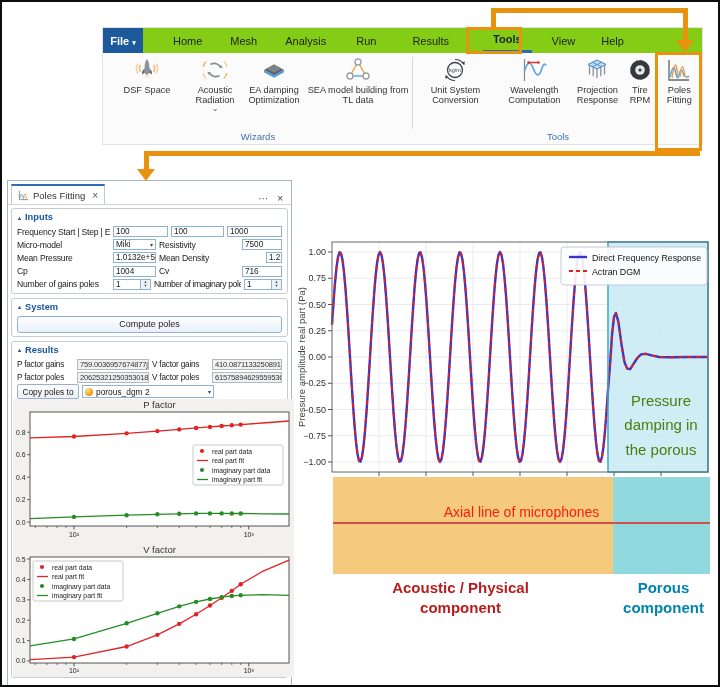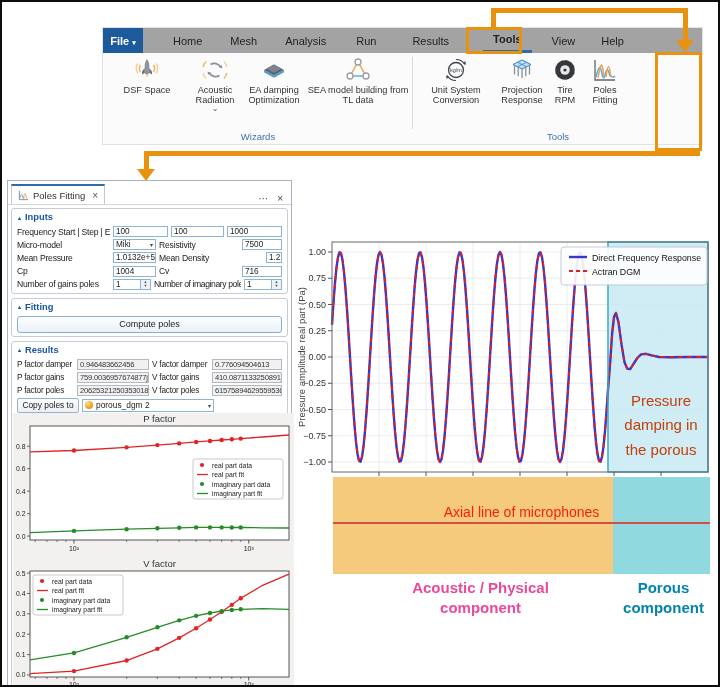--- a/index.html
+++ b/index.html
@@ -2,21 +2,21 @@
 <html><head>
 <meta charset="utf-8">
 <style>
   html,body{margin:0;padding:0;background:#fff;}
   .screen{position:relative;width:720px;height:687px;box-sizing:border-box;border:2px solid #0d0d0d;
           background:#fff;font-family:"Liberation Sans",sans-serif;overflow:hidden;}
   .abs{position:absolute;}
 
   
   .ribbon{left:100px;top:25px;width:601px;height:118px;background:#fbfbfc;border:1px solid #e3e3e3;box-sizing:border-box;}
-  .tabsrow{display:flex;align-items:stretch;height:25px;background:#a3a3a3;font-size:11px;color:#222;}
+  .tabsrow{display:flex;align-items:stretch;height:25px;background:#84cc16;font-size:11px;color:#222;}
   .filebtn{width:40px;background:#1d5a9b;color:#fff;font-weight:bold;display:flex;align-items:center;justify-content:center;gap:3px;}
   .filebtn .fcaret{font-size:7px;margin-top:4px;}
   .tab{display:flex;align-items:center;padding:0 10px;}
   .tab-tools{font-weight:bold;border-bottom:3px solid #2f6bb0;box-sizing:border-box;}
   .iconrow{display:flex;height:92px;padding-left:3px;}
   .rgroup{display:flex;flex-direction:column;}
   .rbtns{flex:1;display:flex;align-items:flex-start;}
   .rglabel{text-align:center;font-size:9.5px;color:#3f6fae;height:14px;line-height:12px;}
   .rbtn{display:flex;flex-direction:column;align-items:center;padding-top:2px;font-size:9.2px;color:#333;text-align:center;line-height:1.12;box-sizing:border-box;}
   .rbtn .ric{height:30px;display:flex;align-items:center;justify-content:center;}
@@ -52,27 +52,27 @@
   .spin .sb span{flex:1;font-size:4px;line-height:4px;text-align:center;color:#555;background:#eef2f6;}
   .cbtn{margin:1px 5px 3px 5px;height:15px;border:1px solid #8ab0d4;border-radius:3px;
         background:linear-gradient(#fefefe,#e9f1f9);font-size:9px;display:flex;align-items:center;justify-content:center;color:#222;}
   .copybtn{border:1px solid #9ab2c8;border-radius:2px;background:linear-gradient(#fdfdfd,#ebeff4);height:13px;
            font-size:8.4px;display:flex;align-items:center;justify-content:center;width:60px;color:#222;flex:none;}
   .ball{width:8px;height:8px;border-radius:50%;flex:none;margin-right:3px;
         background:radial-gradient(circle at 35% 30%, #ffe08a, #f0a020 60%, #c87810);}
   .psvg{display:block;margin:0 1px;}
 
   
-  .porous-note{left:612px;top:387px;width:94px;font-size:15px;color:#c2410c;line-height:1.62;text-align:center;z-index:5;}
+  .porous-note{left:612px;top:387px;width:94px;font-size:15px;color:#4d7c0f;line-height:1.62;text-align:center;z-index:5;}
   .bar-orange{left:331px;top:475px;width:280px;height:97px;background:#f6ca7d;}
   .bar-cyan{left:611px;top:475px;width:97px;height:97px;background:#8fd9df;}
   .redline{left:331px;top:520px;width:377px;height:2px;background:#d05048;}
   .axial{left:331px;top:502px;width:377px;text-align:center;font-size:14px;color:#fb1d10;}
   .complabel{top:576px;text-align:center;font-size:15px;font-weight:bold;line-height:1.35;}
-  .acoustic{left:400px;width:157px;color:#ec4899;}
+  .acoustic{left:380px;width:157px;color:#b91c1c;}
   .porousc{left:613px;width:97px;color:#0084ad;}
 </style>
 </head>
 <body>
 
 <div class="screen">
 
   <div class="abs ribbon">
     <div class="tabsrow">
       <div class="filebtn">
@@ -160,20 +160,32 @@
               <svg width="26" height="26" viewBox="0 0 26 26">
                 <circle cx="13" cy="13" r="7.5" fill="none" stroke="#3f444c" stroke-width="1.3"></circle>
                 <text x="13" y="15" font-size="5.5" text-anchor="middle" fill="#3f444c">kg/m</text>
                 <path d="M13 2.5a10.5 10.5 0 0 1 9 5" stroke="#3f444c" stroke-width="1.2" fill="none"></path>
                 <path d="M22.7 4.3l-.2 3.5-2.9-2z" fill="#3f444c"></path>
                 <path d="M13 23.5a10.5 10.5 0 0 1-9-5" stroke="#3f444c" stroke-width="1.2" fill="none"></path>
                 <path d="M3.3 21.7l.2-3.5 2.9 2z" fill="#3f444c"></path>
               </svg>
               </span>
             <span class="lbl">Unit System Conversion</span>
+          </div>
+          <div class="rbtn" style="width:78px">
+            <span class="ric">
+              <svg width="26" height="26" viewBox="0 0 26 26">
+                <line x1="3.5" y1="2" x2="3.5" y2="24" stroke="#888" stroke-width="1.2"></line>
+                <path d="M3.5 14 C6.5 4 9.5 4 12.5 12 C15.5 20 18.5 20 21 11 C22.5 6.5 24 6.5 25 8.5" stroke="#5aa7dd" stroke-width="1.7" fill="none"></path>
+                <line x1="7.5" y1="5.5" x2="17.5" y2="5.5" stroke="#e03030" stroke-width="1.5"></line>
+                <circle cx="7.5" cy="5.5" r="1.3" fill="#e03030"></circle>
+                  <circle cx="17.5" cy="5.5" r="1.3" fill="#e03030"></circle>
+              </svg>
+              </span>
+            <span class="lbl">Wavelength Computation</span>
           </div>
           <div class="rbtn" style="width:50px">
             <span class="ric">
               <svg width="26" height="26" viewBox="0 0 26 26">
                 <path d="M5.5 8.5v9M13 12v9M20.5 8.5v9M9.2 10.3v9M16.8 10.3v9" stroke="#8a8f97" stroke-width="1.3"></path>
                 <path d="M13 3l9 4.5-9 4.5-9-4.5z" fill="#bfe0f5" stroke="#3a7fc0" stroke-width="1"></path>
                 <path d="M8.5 5.3l9 4.4M17.5 5.3l-9 4.4" stroke="#3a7fc0" stroke-width="0.8" fill="none"></path>
               </svg>
               </span>
             <span class="lbl">Projection Response</span>
@@ -282,35 +294,29 @@
               <span>▲</span>
               <span>▼</span>
             </span>
         </span>
       </div>
     </div>
 
     <div class="grp">
       <div class="grph">
         <span class="tri">▴</span>
-        <span>Fitting</span>
+        <span>System</span>
       </div>
       <div class="cbtn">Compute poles</div>
     </div>
 
     <div class="grp">
       <div class="grph">
         <span class="tri">▴</span>
         <span>Results</span>
-      </div>
-      <div class="row" style="font-size:8.2px">
-        <span class="lb" style="width:57px;flex:none">P factor damper</span>
-        <span class="fld ro" style="width:72px;flex:none">0.946483662456</span>
-        <span class="lb" style="width:57px;flex:none">V factor damper</span>
-        <span class="fld ro" style="flex:1">0.776094504613</span>
       </div>
       <div class="row" style="font-size:8.2px">
         <span class="lb" style="width:57px;flex:none">P factor gains</span>
         <span class="fld ro" style="width:72px;flex:none">759.0036957674877j)]</span>
         <span class="lb" style="width:57px;flex:none">V factor gains</span>
         <span class="fld ro" style="flex:1">410.0871133250891j)]</span>
       </div>
       <div class="row" style="font-size:8.2px">
         <span class="lb" style="width:57px;flex:none">P factor poles</span>
         <span class="fld ro" style="width:72px;flex:none">20625321250353018j)]</span>

